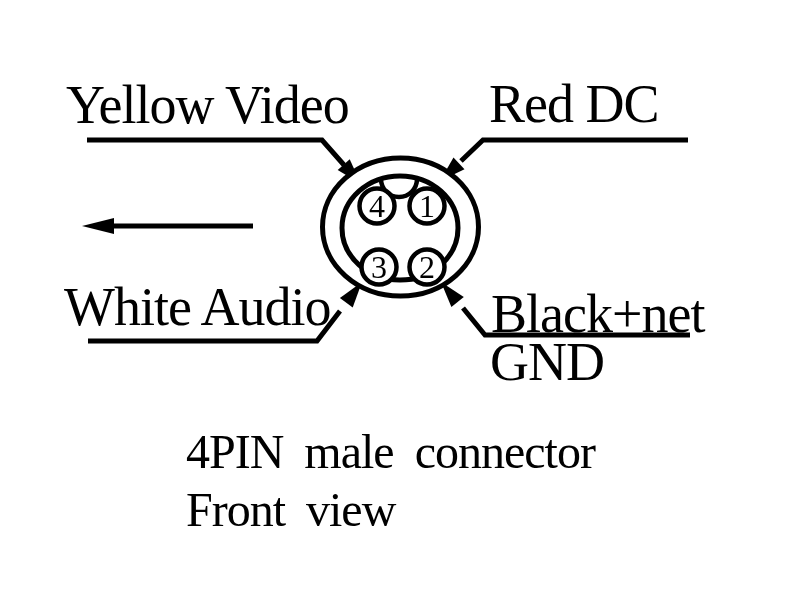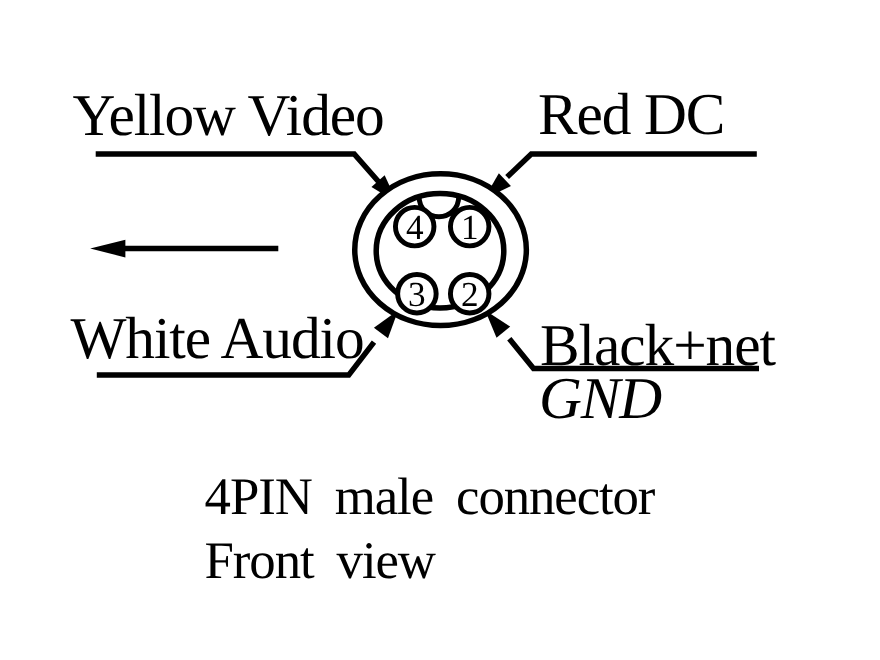--- a/index.html
+++ b/index.html
@@ -104,19 +104,19 @@
   </svg>
 
   <div class="label" style="left:489px; top:77px;">Red DC</div>
 
   <div class="label" style="left:66px; top:78px;">Yellow Video</div>
 
   <div class="label" style="left:64px; top:280px;">White Audio</div>
 
   <div class="label" style="left:491px; top:287px;">Black+net</div>
 
-  <div class="label" style="left:490px; top:335px;font-style:italic;">GND</div>
+  <div class="label" style="left:490px; top:335px;">GND</div>
 
   <div class="caption" style="left:186px; top:413px;">4PIN male connector</div>
 
   <div class="caption" style="left:186px; top:471px;">Front view</div>
 
 </div>
 
 </body></html>

